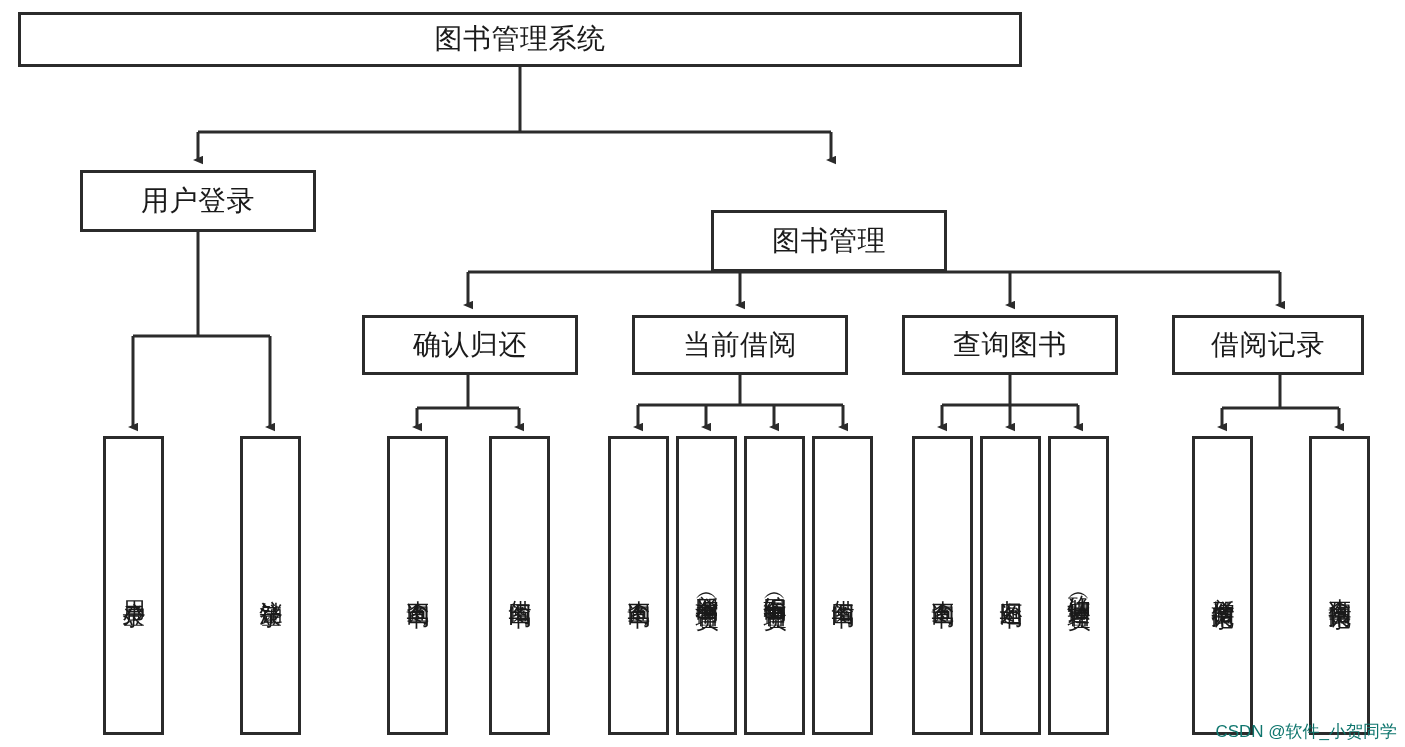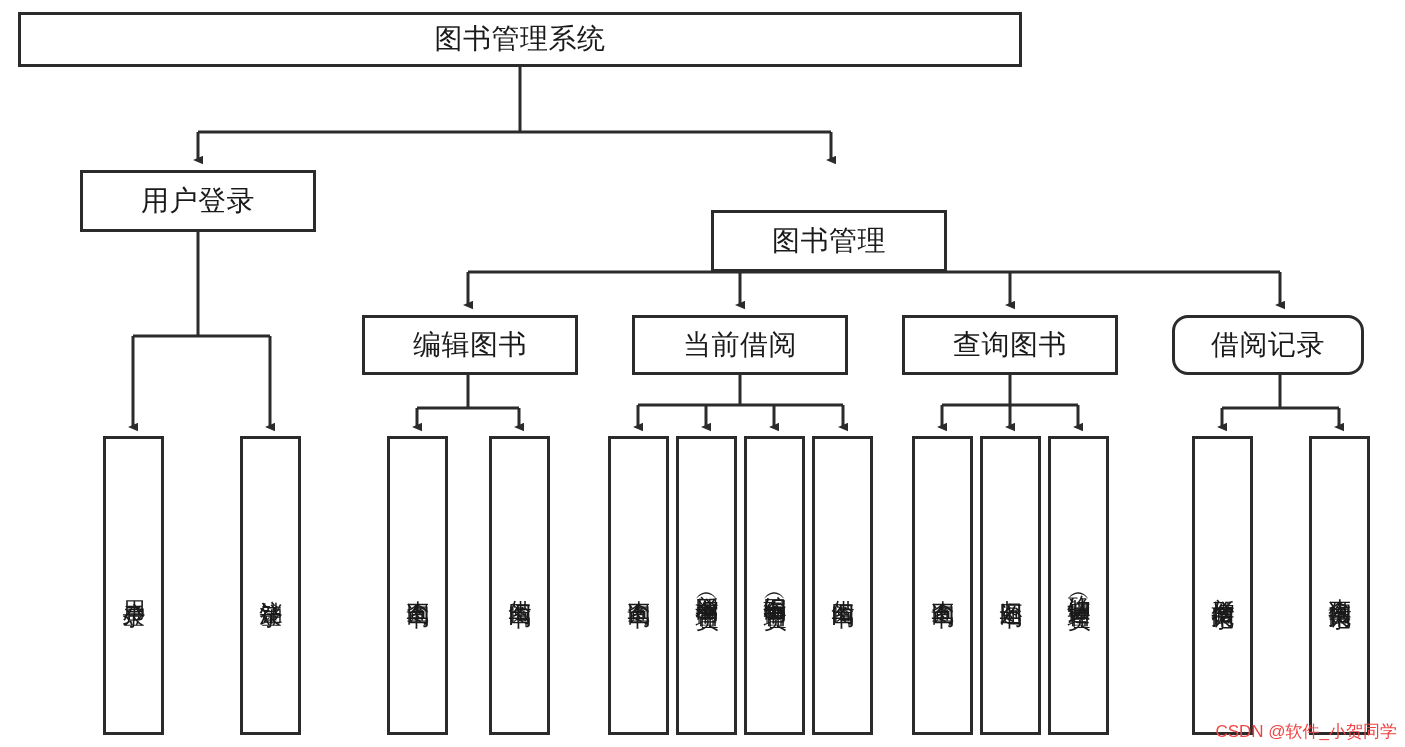--- a/index.html
+++ b/index.html
@@ -58,21 +58,21 @@
     letter-spacing: 2px;
     white-space: normal;
     max-height: 100%;
     text-align: center;
   }
   .watermark {
     position: absolute;
     right: 8px;
     bottom: 4px;
     font-size: 17px;
-    color: #ef4444;
+    color: #0f766e;
     white-space: nowrap;
     user-select: none;
   }
 </style>
 </head>
 <body>
 
 <div id="canvas">
 
   <svg class="wires" viewBox="0 0 1405 747" xmlns="http://www.w3.org/2000/svg">
@@ -130,29 +130,29 @@
   </div>
 
   <div class="node" style="left:80px; top:170px; width:236px; height:62px;">
     <span class="label">用户登录</span>
   </div>
   <div class="node" style="left:711px; top:170px; width:236px; height:62px;margin-top:40px;">
     <span class="label">图书管理</span>
   </div>
 
   <div class="node" style="left:362px; top:315px; width:216px; height:60px;">
-    <span class="label">编辑图书</span>
+    <span class="label">确认归还</span>
   </div>
   <div class="node" style="left:632px; top:315px; width:216px; height:60px;">
     <span class="label">当前借阅</span>
   </div>
   <div class="node" style="left:902px; top:315px; width:216px; height:60px;">
     <span class="label">查询图书</span>
   </div>
-  <div class="node" style="left:1172px; top:315px; width:192px; height:60px;border-radius:16px;">
+  <div class="node" style="left:1172px; top:315px; width:192px; height:60px;">
     <span class="label">借阅记录</span>
   </div>
 
   <div class="node leaf" style="left:103px; top:436px; width:61px; height:299px;">
     <span class="label">用户登录</span>
   </div>
   <div class="node leaf" style="left:240px; top:436px; width:61px; height:299px;">
     <span class="label">注销登录</span>
   </div>
 

